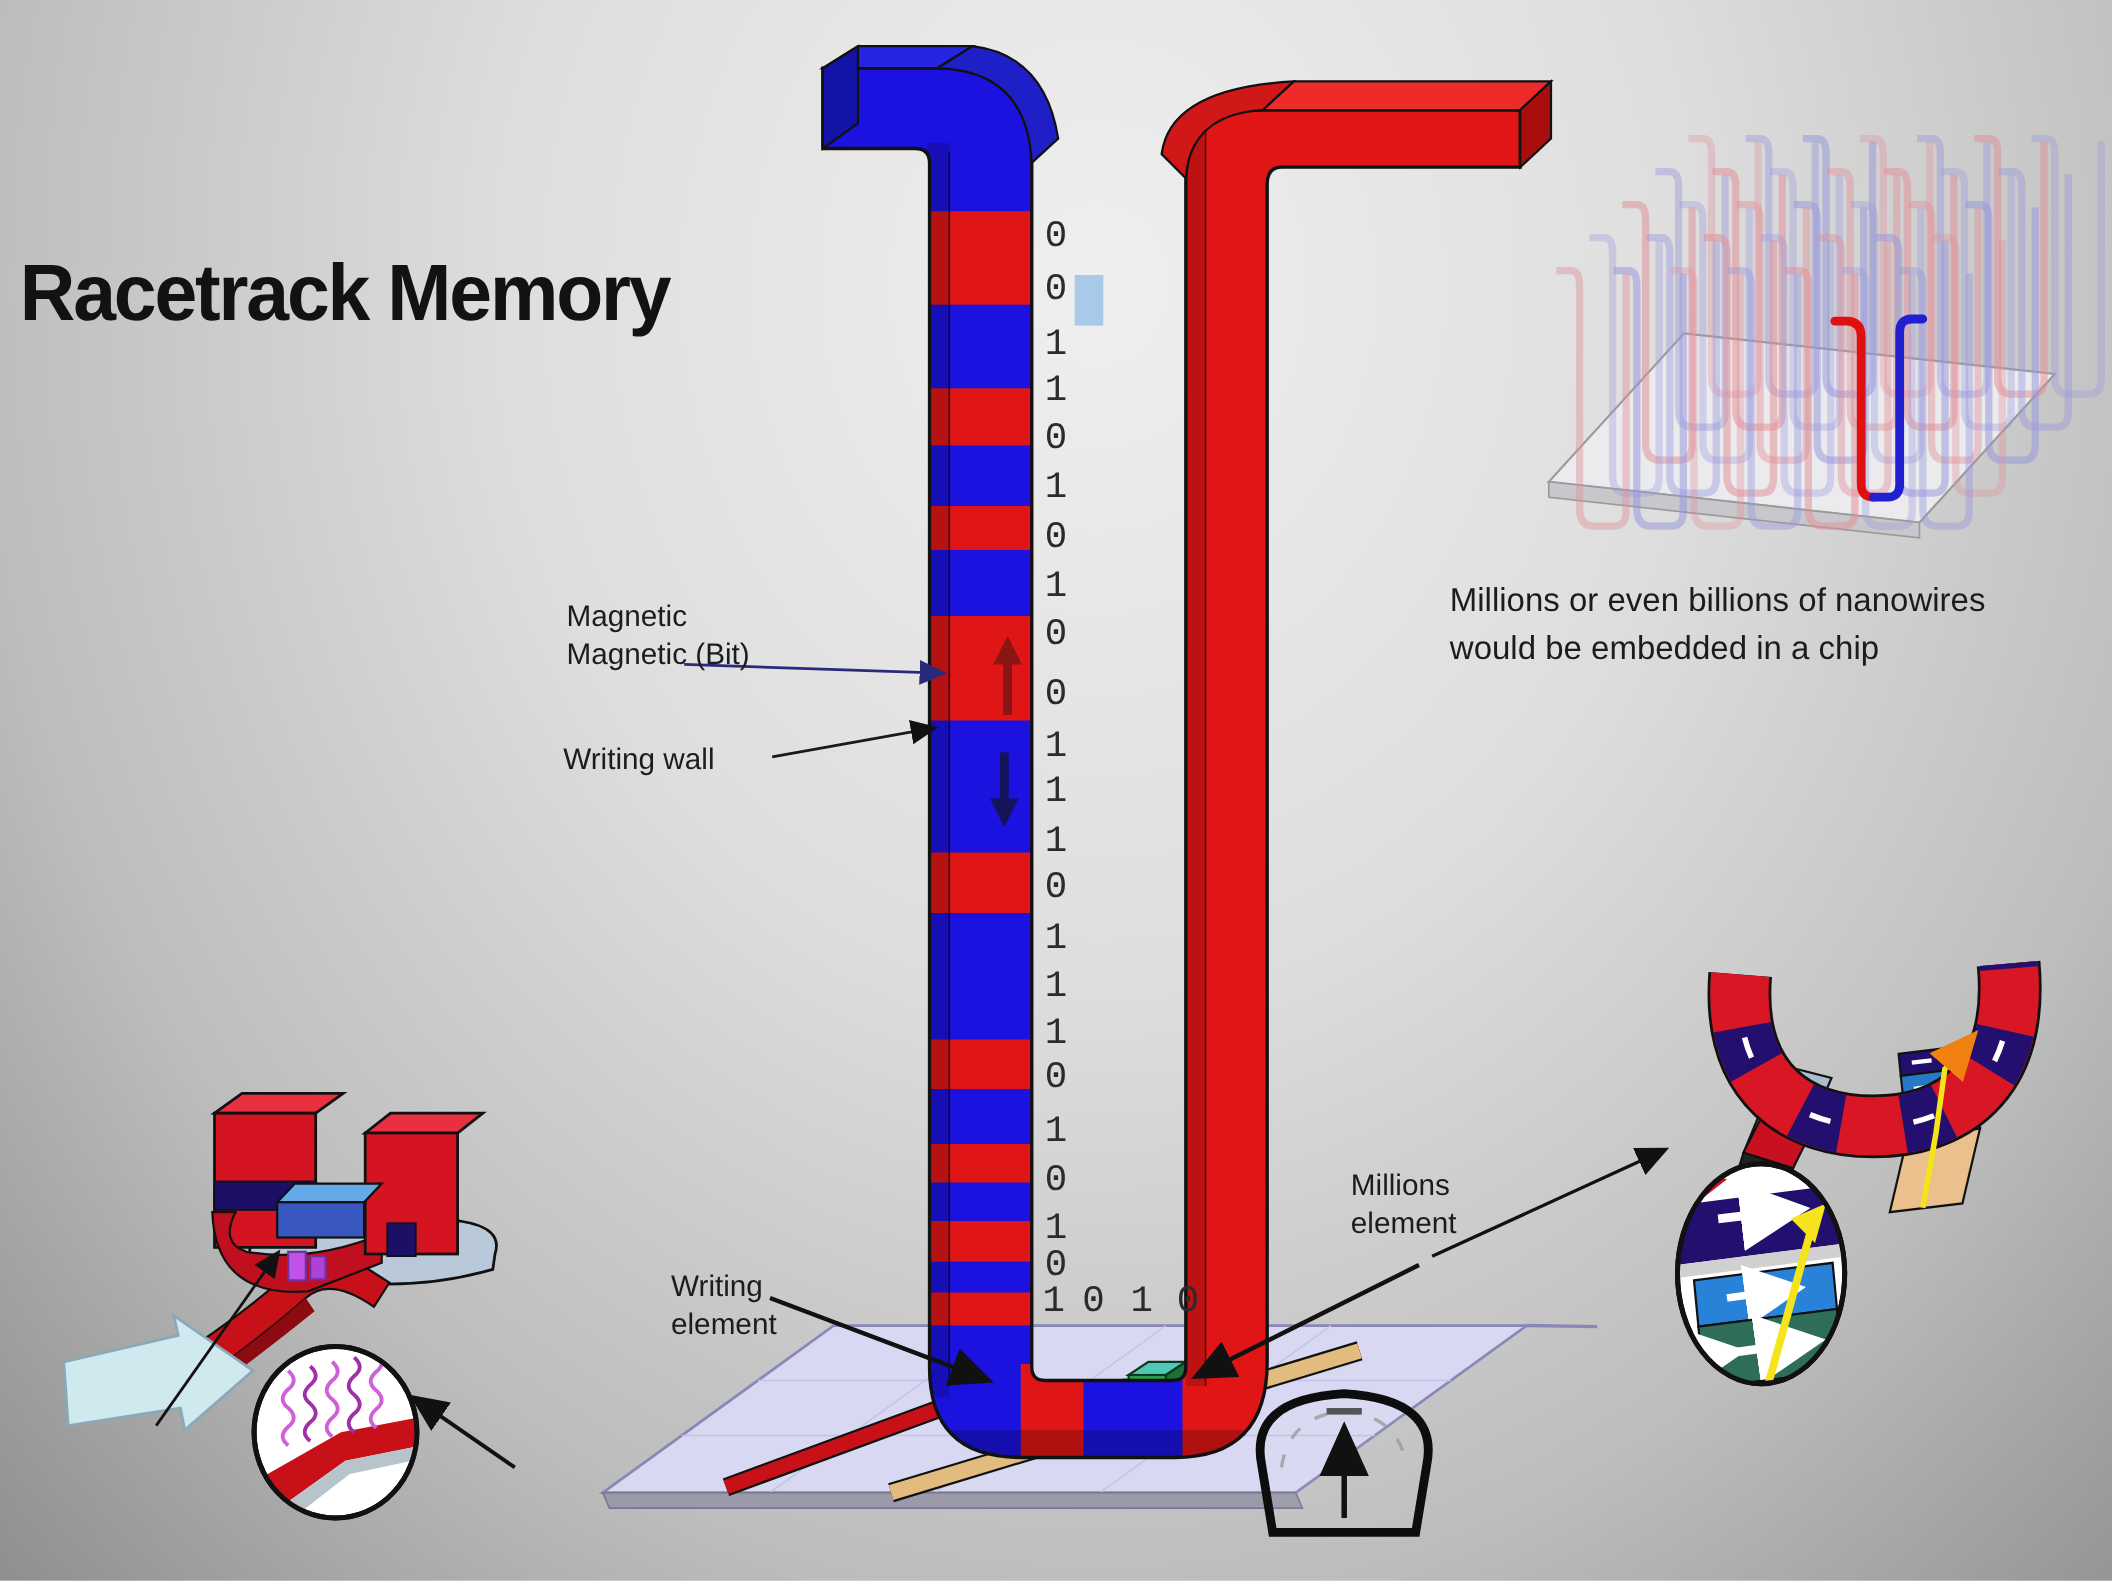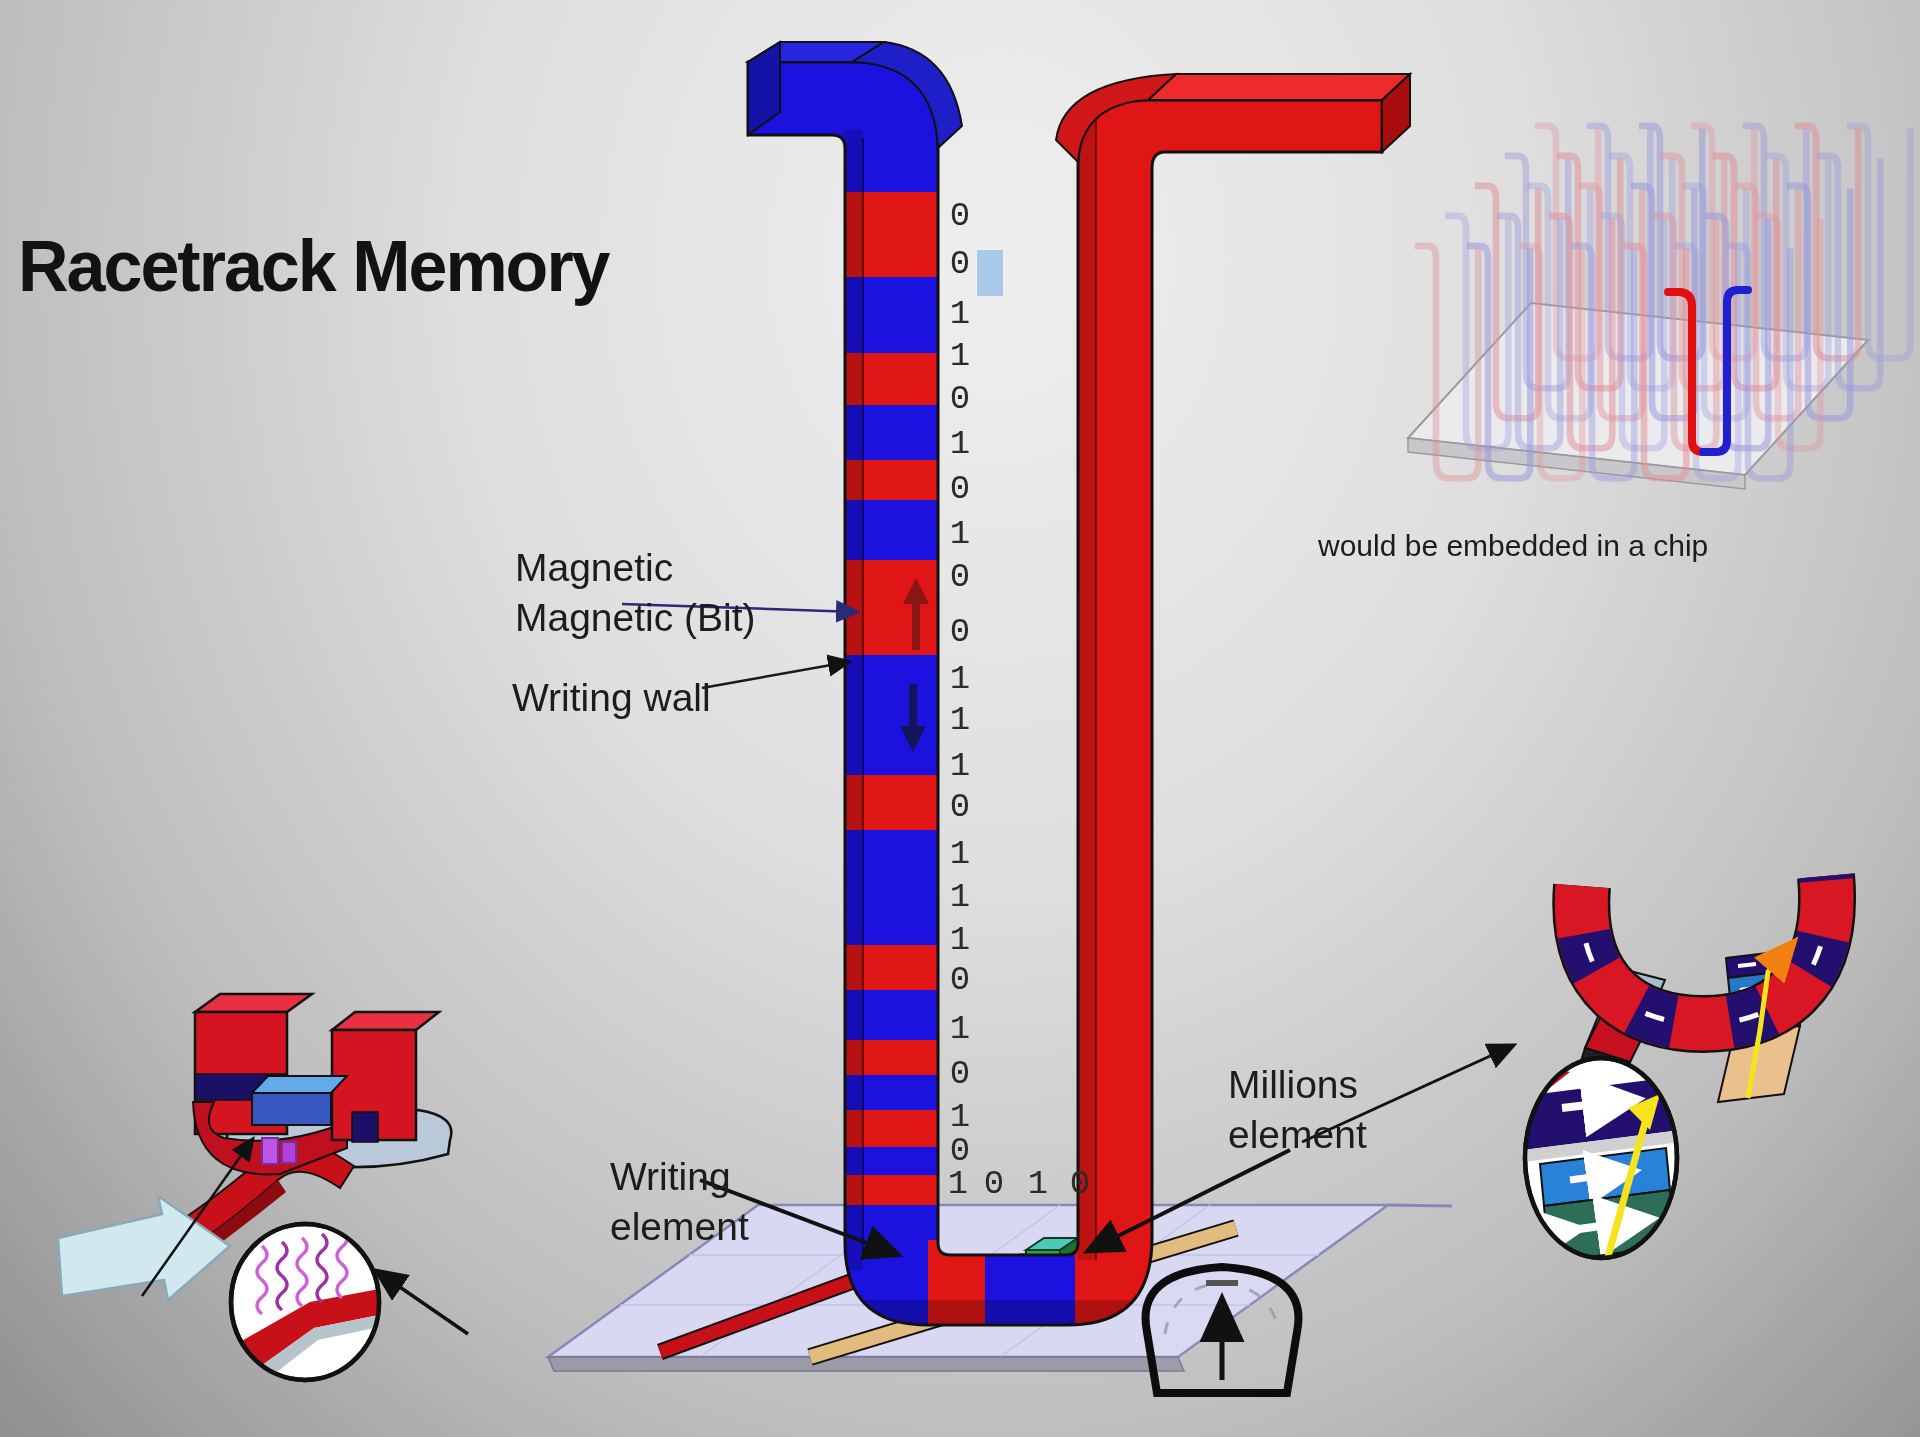--- a/index.html
+++ b/index.html
@@ -4,21 +4,21 @@
 <style>
   html,body{margin:0;padding:0;}
   body{
     width:1920px;height:1437px;position:relative;overflow:hidden;
     background: radial-gradient(ellipse at 52% 18%, #efefef 0%, #dedede 38%, #bdbdbd 72%, #8f8f8f 100%);
     font-family:"Liberation Sans", sans-serif;color:#1a1a1a;
   }
   #art{position:absolute;left:0;top:0;}
   .txt{position:absolute;white-space:nowrap;}
   #title{left:18px;top:226px;font-size:70px;font-weight:800;letter-spacing:-2px;color:#121212;transform:scaleY(1.04);}
-  .lbl{font-size:39px;line-height:1.28;color:#1c1c1c;}
+  .lbl{font-size:27px;line-height:1.28;color:#1c1c1c;}
   #lbl-magnetic{left:515px;top:543px;}
   #lbl-domainwall{left:512px;top:673px;}
   #lbl-writing{left:598px;top:1152px;margin-left:12px;}
   #lbl-reading{left:1228px;top:1060px;}
   #caption{left:1318px;top:524px;font-size:30px;line-height:1.47;color:#1c1c1c;}
   .bit{position:absolute;width:28px;text-align:center;font-family:"Liberation Mono", monospace;
        font-size:34px;font-weight:500;color:#2b2b2b;}
 </style>
 </head>
 <body>
@@ -295,20 +295,21 @@
   <div>Writing</div>
   <div>element</div>
 </div>
 
 <div id="lbl-reading" class="txt lbl">
   <div>Millions</div>
   <div>element</div>
 </div>
 
 <div id="caption" class="txt">
+  <div>Millions or even billions of nanowires</div>
   <div>would be embedded in a chip</div>
 </div>
 
 <div id="bits">
     <span class="bit" style="left: 946px; top: 197px;">0</span>
     <span class="bit" style="left: 946px; top: 245px;">0</span>
     <span class="bit" style="left: 946px; top: 295px;">1</span>
     <span class="bit" style="left: 946px; top: 337px;">1</span>
     <span class="bit" style="left: 946px; top: 380px;">0</span>
     <span class="bit" style="left: 946px; top: 425px;">1</span>

